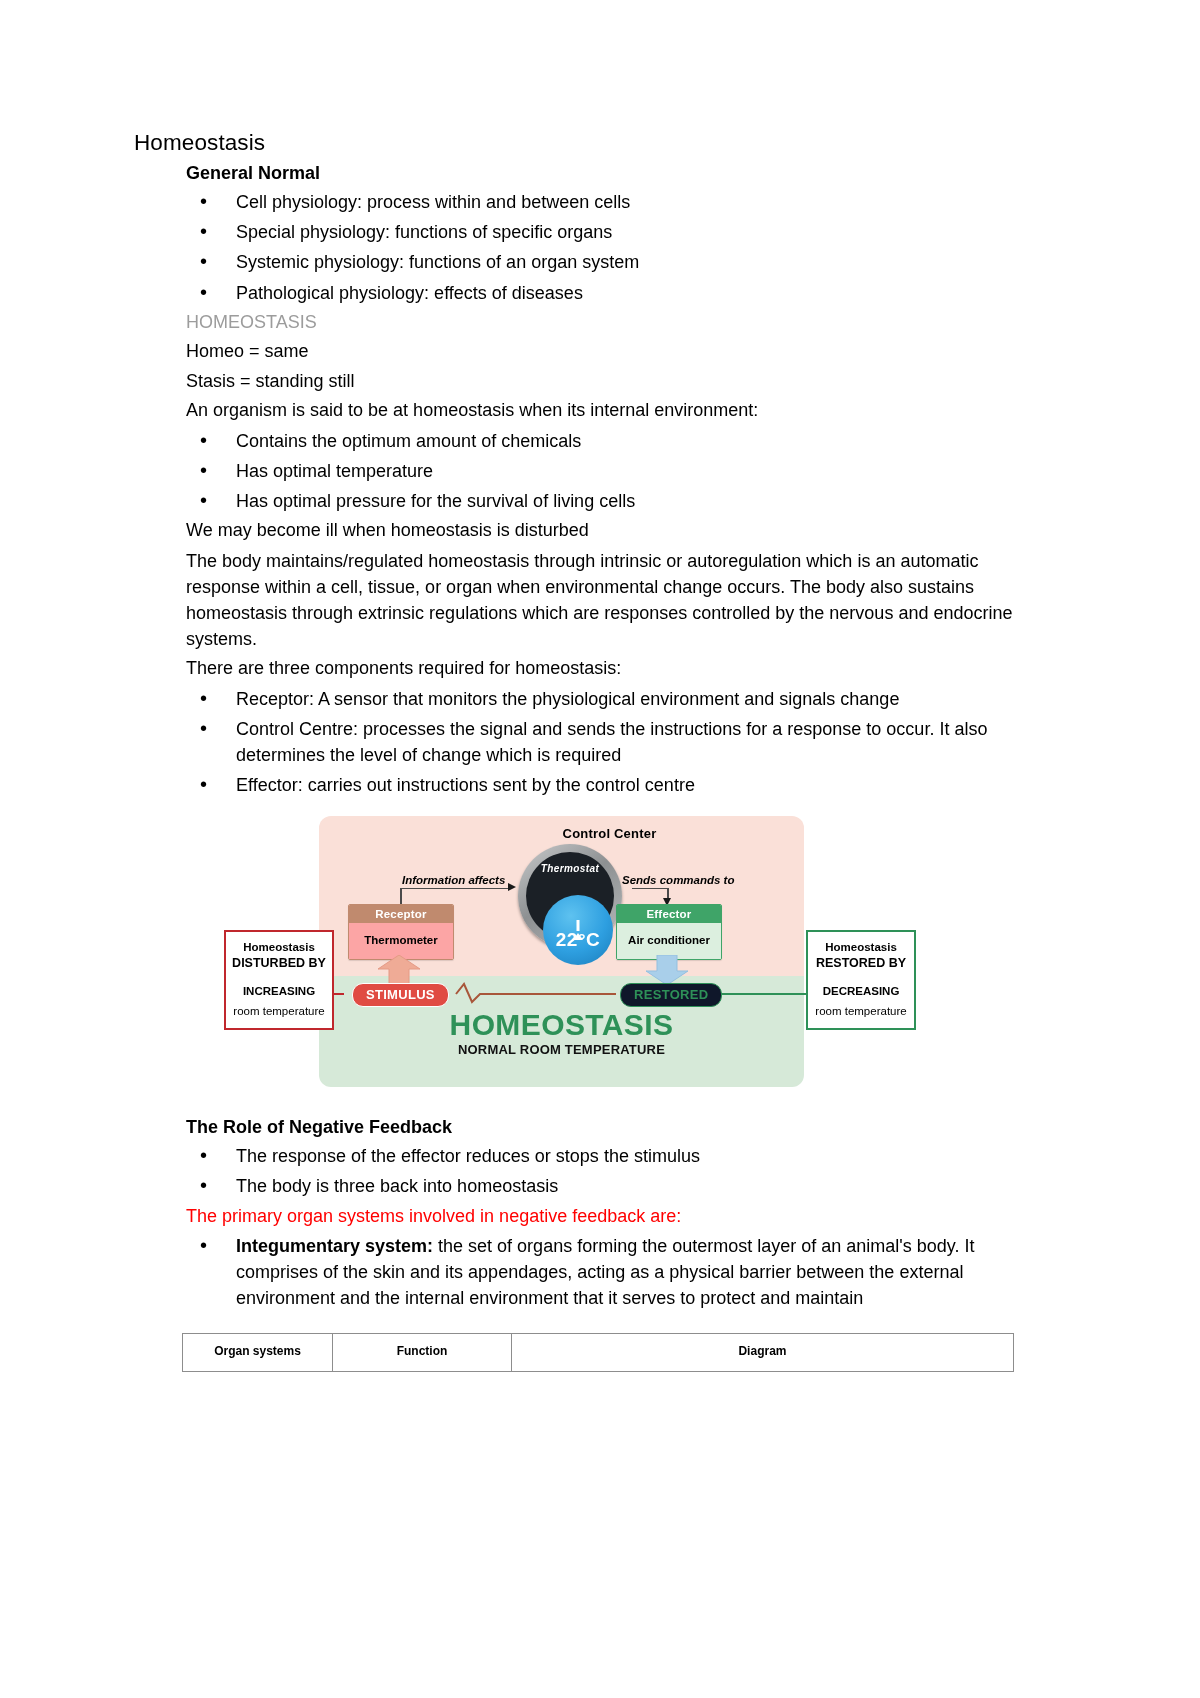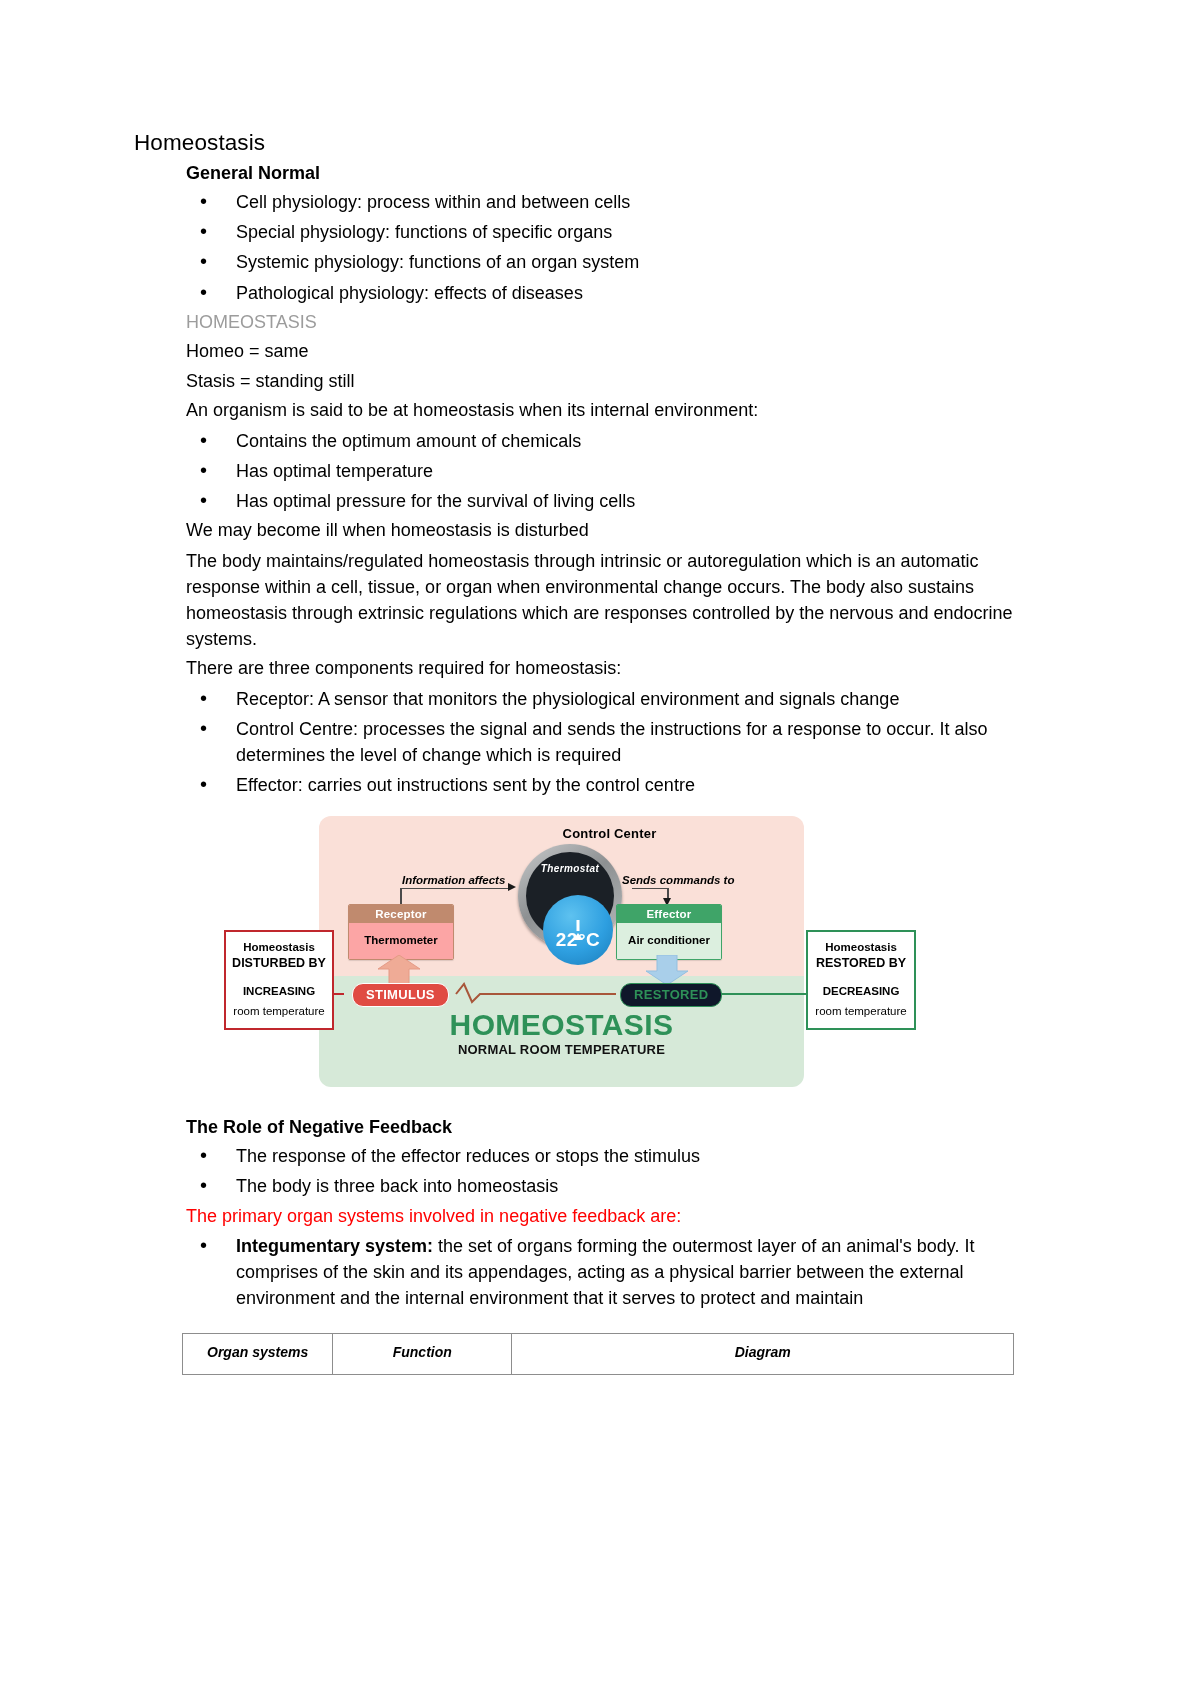--- a/index.html
+++ b/index.html
@@ -334,23 +334,22 @@
   .sb-l4 { font-size: 11.5px; line-height: 1.25; margin-top: 4px; }
 
   
   table.organ-table {
     margin: 22px 0 0 48px;
     border-collapse: collapse;
     width: 832px;
   }
   table.organ-table th {
     border: 1px solid #8d8d8d;
-    font-size: 14px;
-    font-weight: bold;
-    font-style: italic;
+    font-size: 12px;
+    font-weight: bold;
     padding: 10px 4px 12px 4px;
     vertical-align: top;
     line-height: 1.25;
   }
   th.col-organ { width: 145px; }
   th.col-function { width: 175px; }
   th.col-diagram { width: 512px; }
 </style>
 </head>
 <body>

